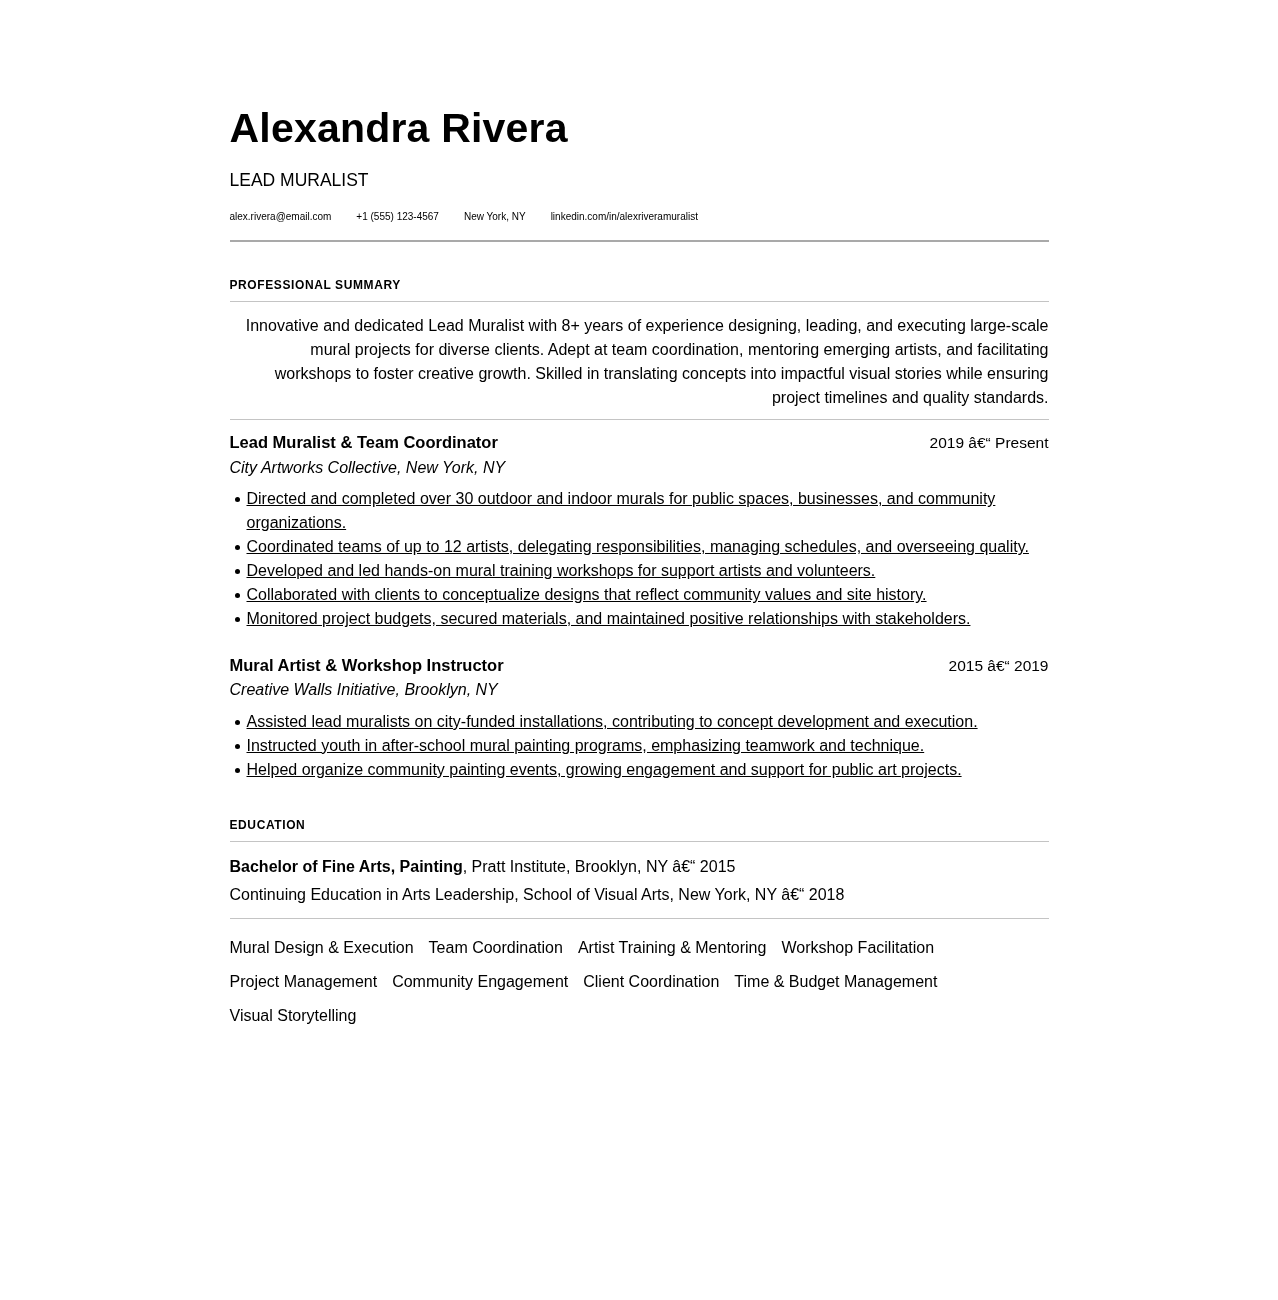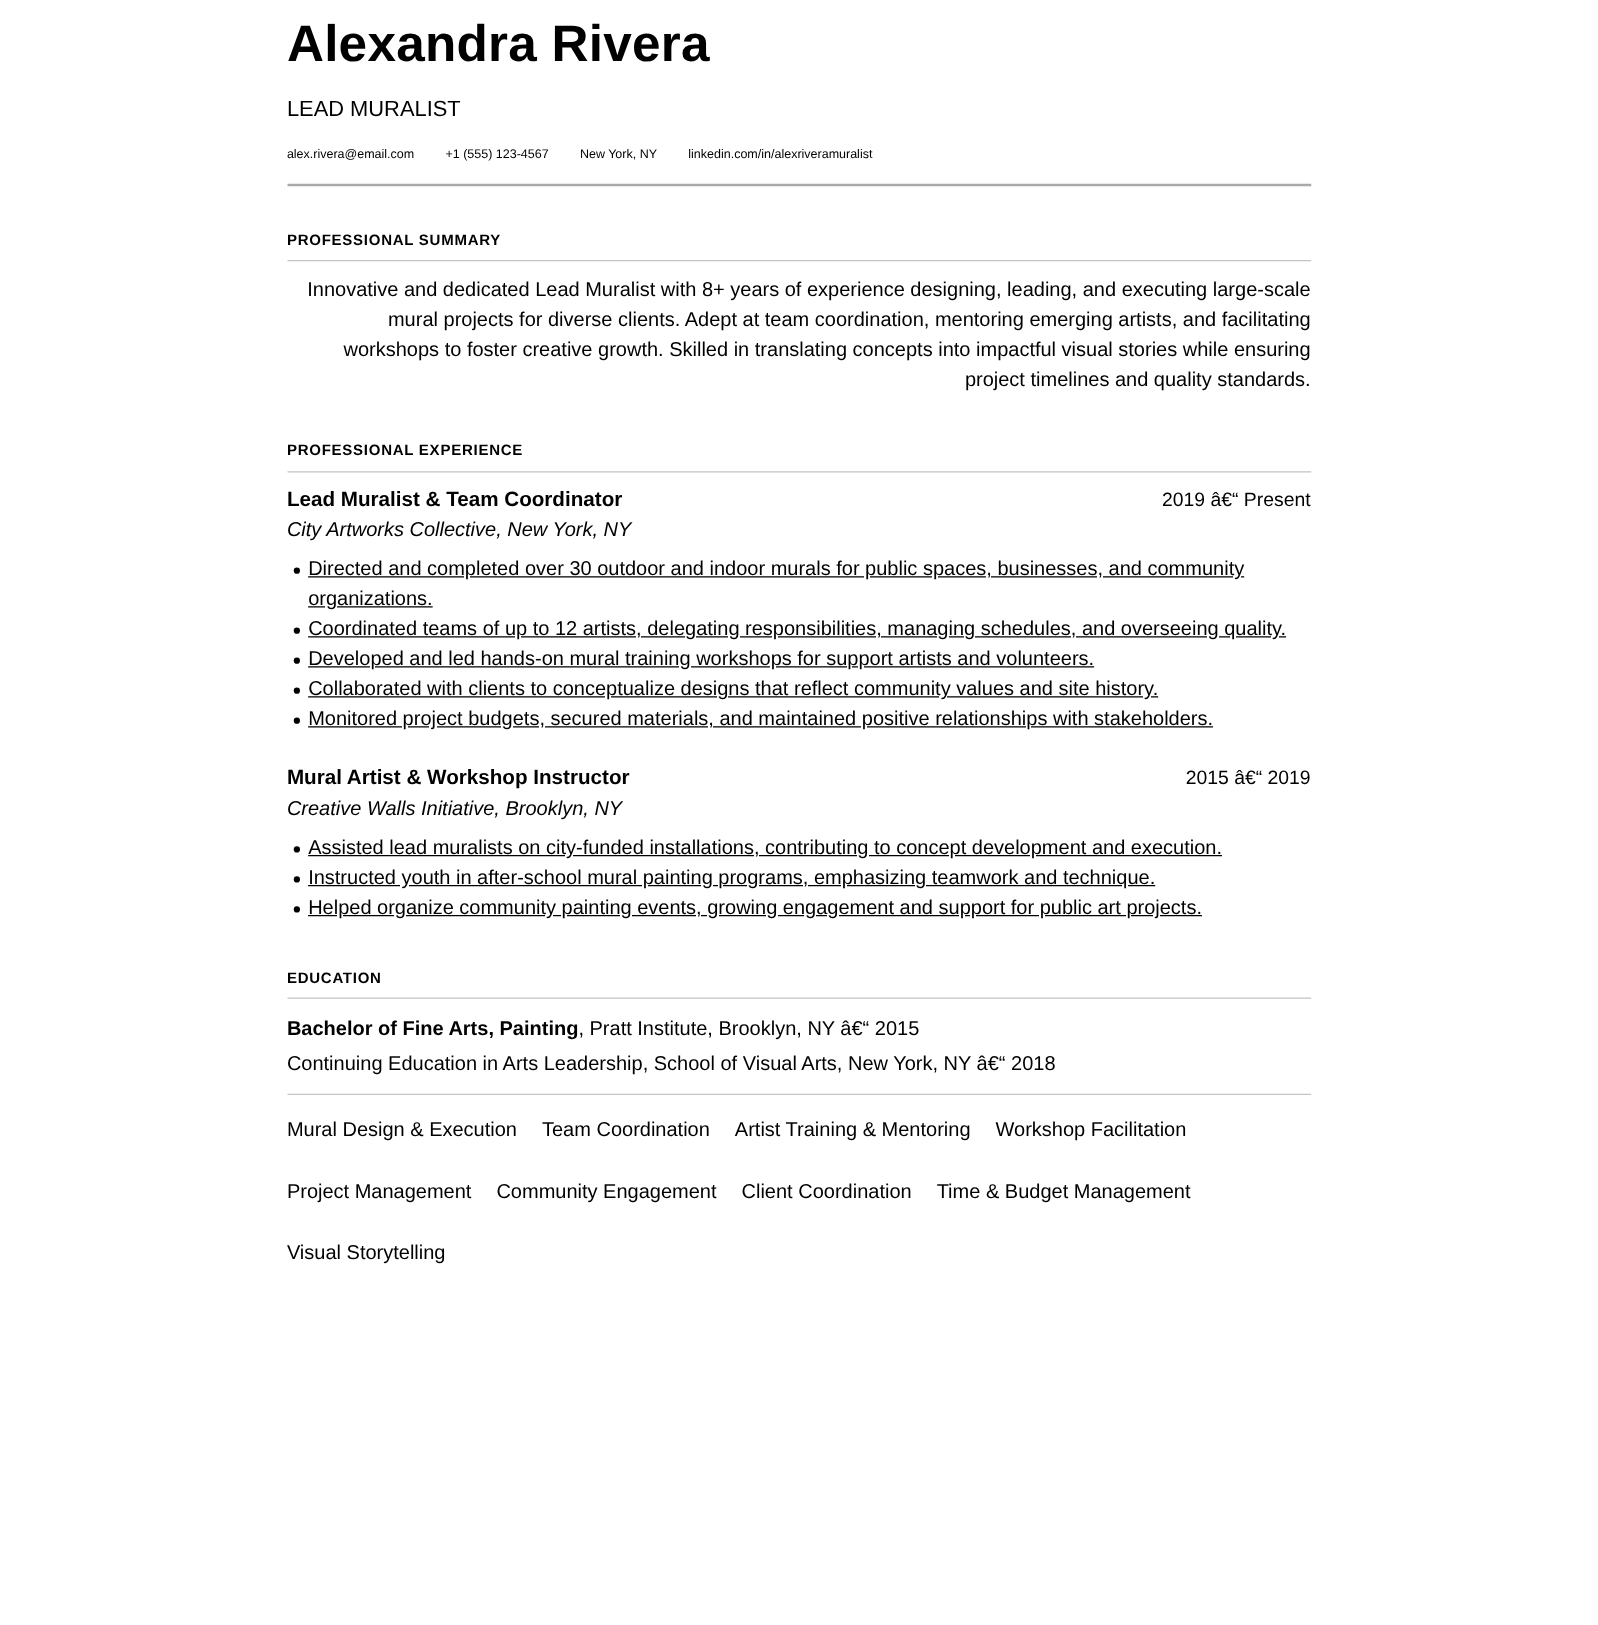--- a/index.html
+++ b/index.html
@@ -8,21 +8,22 @@
     font-family: "Liberation Sans", sans-serif;
     color: #000000;
   }
   body {
     width: 1278px;
     height: 1300px;
     overflow: hidden;
   }
   .page {
     width: 819px;
-    margin: 15px auto;
+    margin: 0 auto;
+    padding-top: 108px;
   }
   
   .name {
     font-size: 41px;
     font-weight: bold;
     line-height: 1.0;
     letter-spacing: 0.2px;
   }
   .subtitle {
     margin-top: 22px;
@@ -113,20 +114,21 @@
   .edu-degree { font-weight: bold; }
   
   .skills {
     margin-top: 19px;
     display: flex;
     flex-wrap: wrap;
     column-gap: 20px;
     row-gap: 30px;
     font-size: 16px;
     line-height: 19px;
+    gap: 15px;
   }
 </style>
 </head>
 <body>
 
 <div class="page">
 
   <header>
     <h1 class="name">Alexandra Rivera</h1>
     <div class="subtitle">LEAD MURALIST</div>
@@ -139,21 +141,20 @@
     <hr class="header-rule">
   </header>
 
   <section>
     <h2 class="section-heading">PROFESSIONAL SUMMARY</h2>
     <hr class="section-rule">
     <p class="summary-text">Innovative and dedicated Lead Muralist with 8+ years of experience designing, leading, and executing large-scale mural projects for diverse clients. Adept at team coordination, mentoring emerging artists, and facilitating workshops to foster creative growth. Skilled in translating concepts into impactful visual stories while ensuring project timelines and quality standards.</p>
   </section>
 
   <section>
-    <h2 class="section-heading">PROFESSIONAL EXPERIENCE</h2>
     <hr class="section-rule">
 
     <div class="job">
       <div class="job-header">
         <span class="job-title">Lead Muralist &amp; Team Coordinator</span>
         <span class="job-dates">2019 â€“ Present</span>
       </div>
       <div class="job-company">City Artworks Collective, New York, NY</div>
       <ul class="bullets">
         <li>Directed and completed over 30 outdoor and indoor murals for public spaces, businesses, and community organizations.</li>

